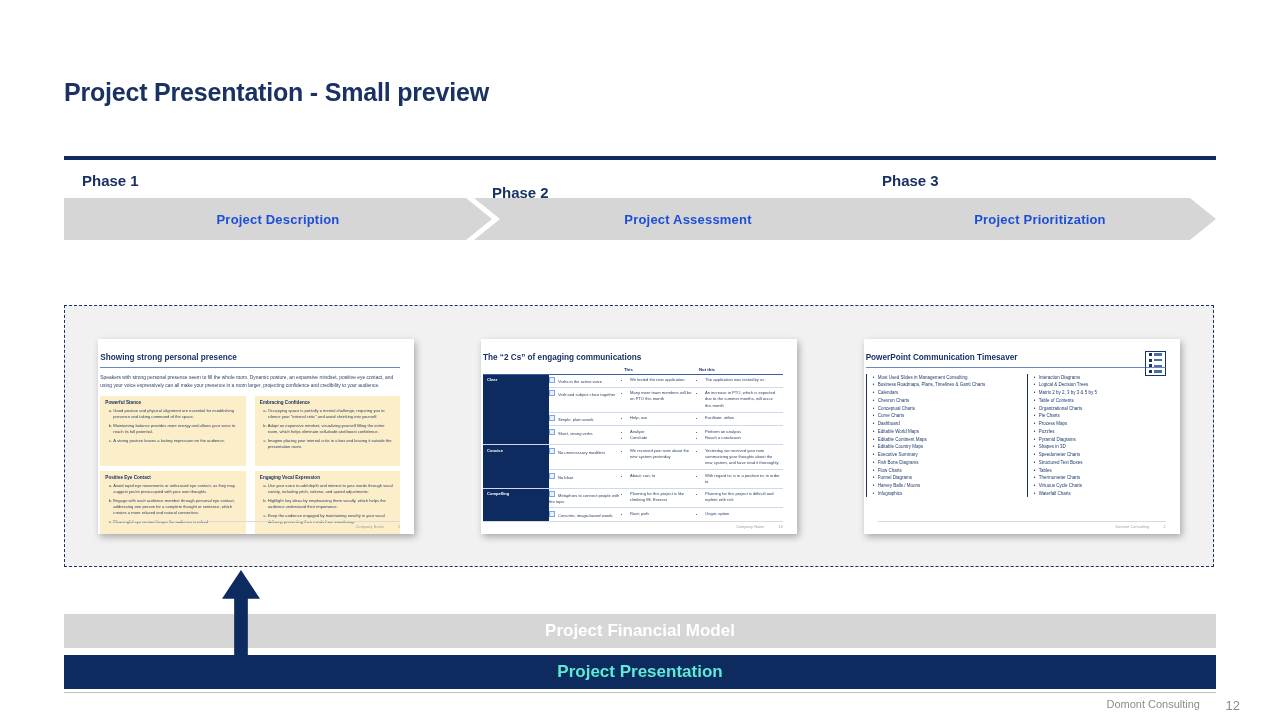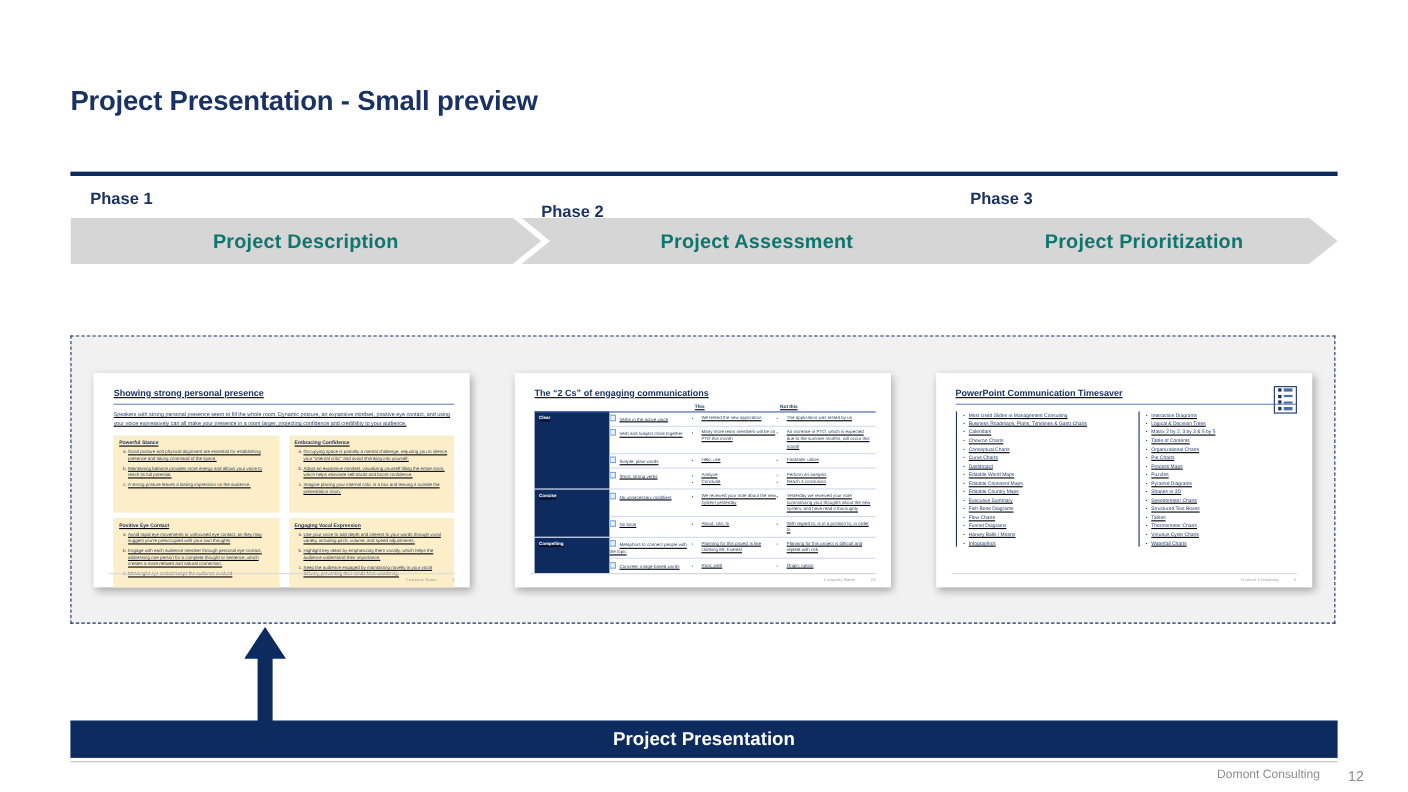--- a/index.html
+++ b/index.html
@@ -32,42 +32,41 @@
     background:#d6d6d6;
     display:flex;align-items:center;justify-content:center;
   }
   .chev.arrow{
     clip-path:polygon(0 0, calc(100% - 26px) 0, 100% 50%, calc(100% - 26px) 100%, 0 100%);
   }
   .chev.arrow-notch{
     clip-path:polygon(0 0, calc(100% - 26px) 0, 100% 50%, calc(100% - 26px) 100%, 0 100%, 26px 50%);
   }
   .chev-text{
-    font-size:18px;font-weight:bold;color:#0f766e;letter-spacing:0.2px;
+    font-size:13px;font-weight:bold;color:#1d4ed8;letter-spacing:0.2px;
     pointer-events:none;
   }
 
   
   .preview-box{
     position:absolute;left:64px;top:305px;width:1150px;height:262px;
     background:#f1f1f1;border:1.5px dashed #1a3263;box-sizing:border-box;
   }
   .thumbs{
     position:absolute;left:0;top:0;width:100%;height:100%;
     display:flex;align-items:center;justify-content:space-around;
   }
 
   
   .thumb{
-    width:342px;height:195px;background:#ffffff;
+    width:316px;height:195px;background:#ffffff;
     box-shadow:2px 3px 7px rgba(0,0,0,0.30);
-    box-sizing:border-box;padding:14px 14px 6px 18px;
+    box-sizing:border-box;padding:14px 14px 6px 2px;
     position:relative;overflow:hidden;
     transform:scale(1);
-    text-decoration:underline;
   }
   .t-title{
     font-size:8.2px;font-weight:bold;color:#1a3263;margin-bottom:5px;
   }
   .t-rule{height:1.2px;background:#3b5ea8;opacity:.75;margin-bottom:6px;}
   .t-foot{
     position:absolute;right:14px;bottom:5px;
     font-size:3.6px;color:#9a9a9a;letter-spacing:.2px;
     display:flex;gap:14px;
   }
@@ -135,21 +134,21 @@
   
   .bar-gray{
     position:absolute;left:64px;top:614px;width:1152px;height:34px;
     background:#d6d6d6;display:flex;align-items:center;justify-content:center;
   }
   .bar-gray span{font-size:17px;font-weight:bold;color:#ffffff;}
   .bar-navy{
     position:absolute;left:64px;top:655px;width:1152px;height:34px;
     background:#0d2b5e;display:flex;align-items:center;justify-content:center;
   }
-  .bar-navy span{font-size:17px;font-weight:bold;color:#ffffff;}
+  .bar-navy span{font-size:17px;font-weight:bold;color:#5eead4;}
 
   
   .up-arrow{
     position:absolute;left:222px;top:570px;width:38px;height:90px;
     background:#0d2b5e;
     clip-path:polygon(50% 0, 100% 32%, 68% 32%, 68% 100%, 32% 100%, 32% 32%, 0 32%);
   }
 
   
   .foot-rule{position:absolute;left:64px;top:692px;width:1152px;height:1px;background:#bfbfbf;}
@@ -437,20 +436,23 @@
         <div class="t-footline"></div>
         <div class="t-foot">
           <span>Domont Consulting</span>
           <span>2</span>
         </div>
       </div>
 
     </div>
   </div>
 
+  <div class="bar-gray">
+    <span>Project Financial Model</span>
+  </div>
   <div class="up-arrow"></div>
   <div class="bar-navy">
     <span>Project Presentation</span>
   </div>
 
   <div class="foot-rule"></div>
   <div class="foot-company">Domont Consulting</div>
   <div class="foot-page">12</div>
 
 </div>

